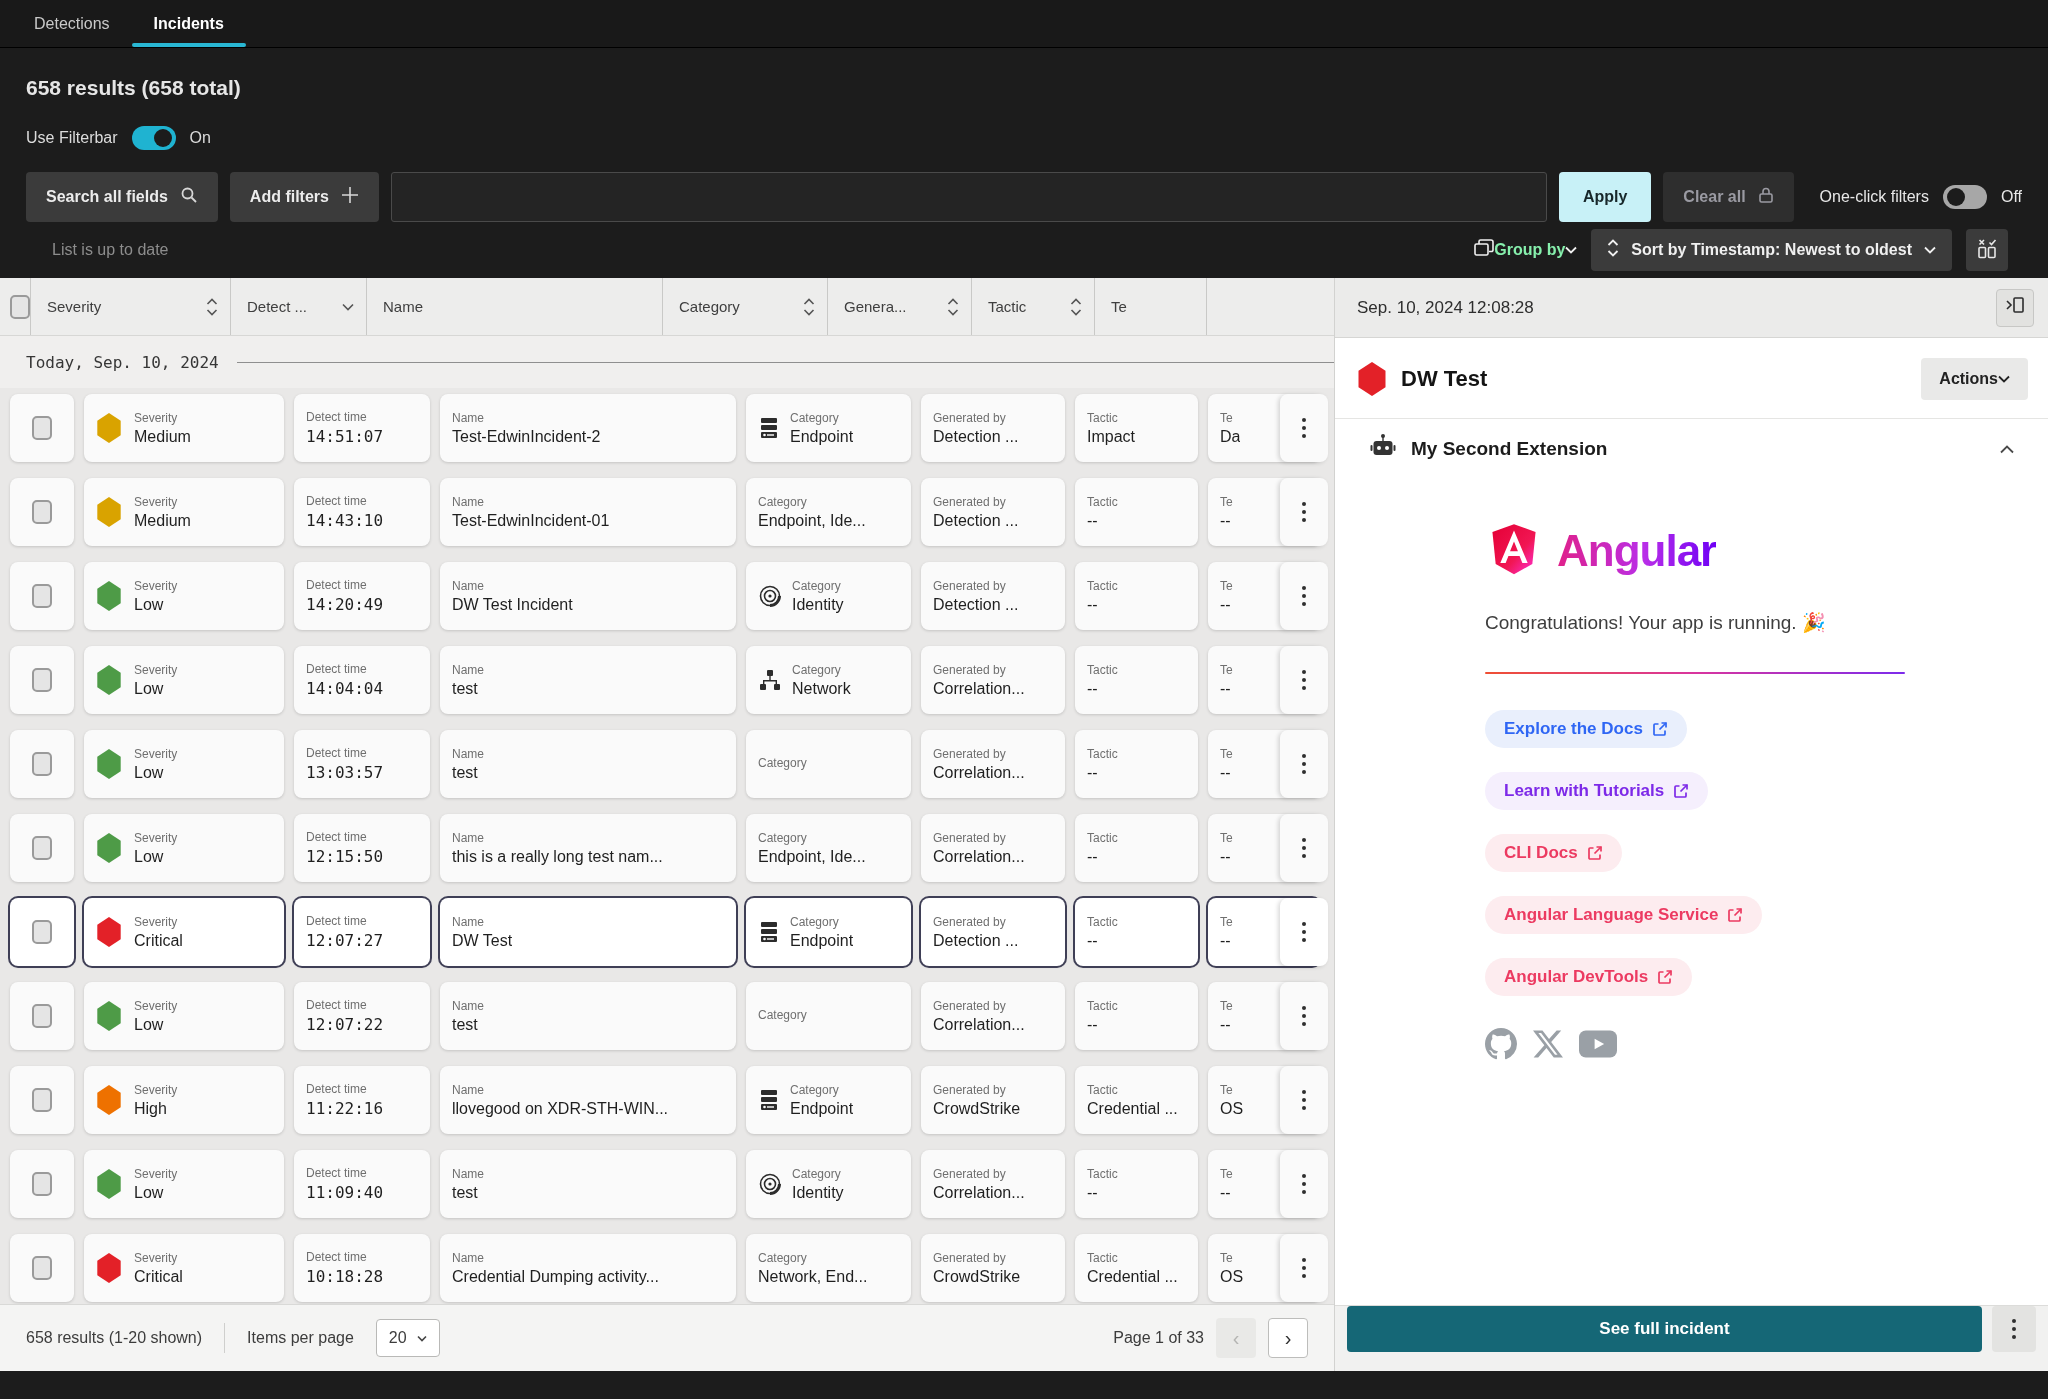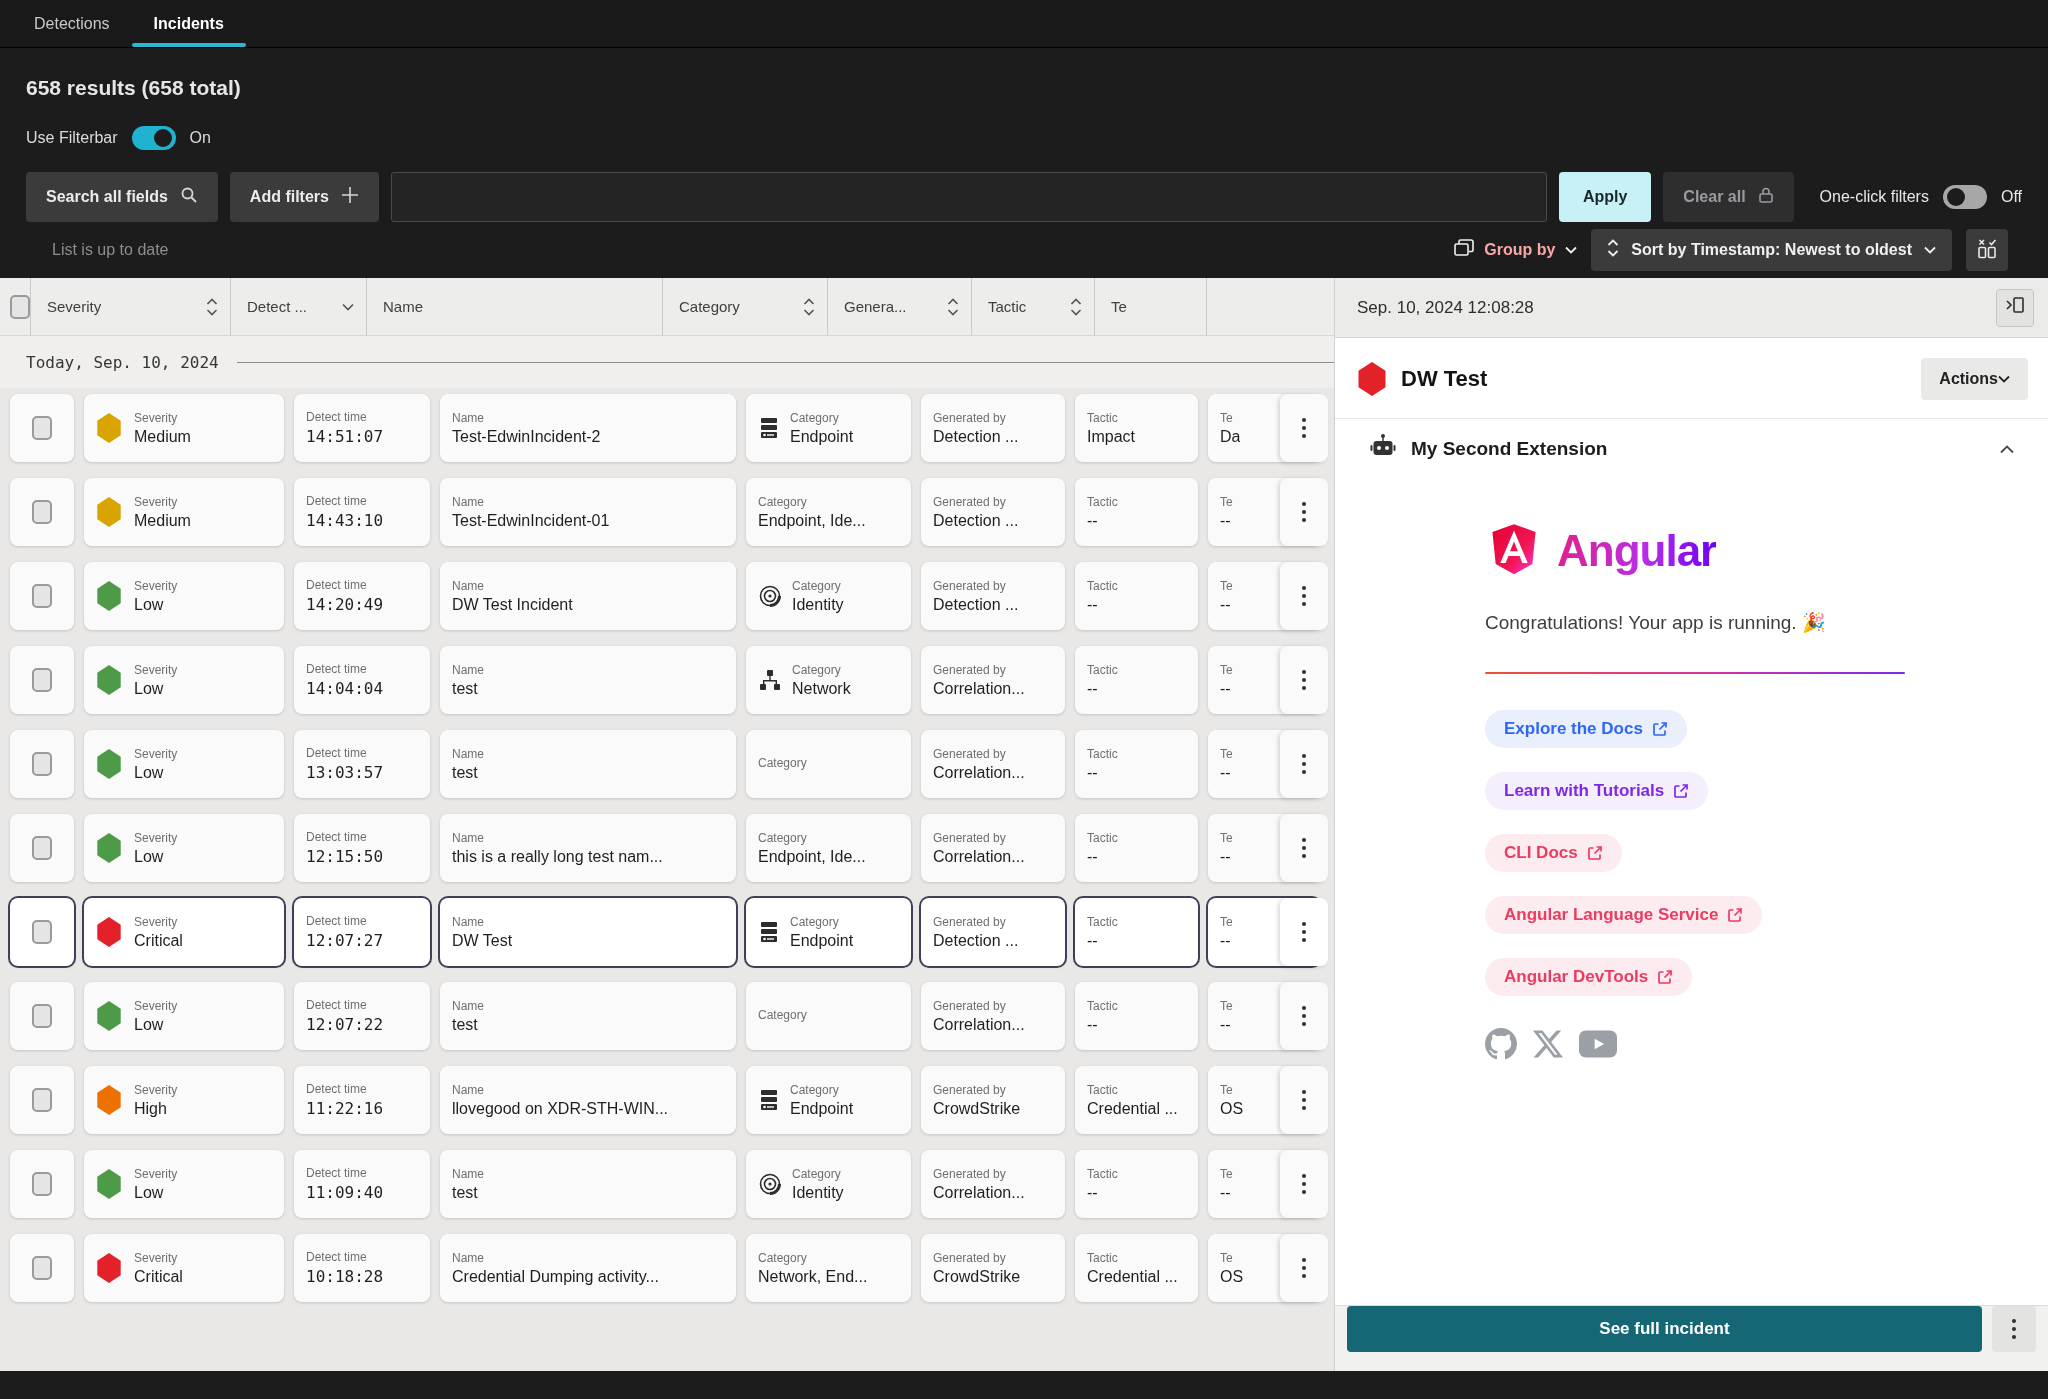--- a/index.html
+++ b/index.html
@@ -25,21 +25,21 @@
   .dbtn { background:#3b3b3b; color:#ececec; border:none; border-radius:4px; height:50px;
     display:flex; align-items:center; gap:12px; padding:0 20px; font-size:16px; font-weight:bold; cursor:pointer; }
   .filter-input { flex:1; height:50px; background:#242424; border:1px solid #4a4a4a; border-radius:3px; color:#ddd; font-size:16px; padding:0 14px; }
   .apply { background:#c8f1f7; color:#17272a; border:none; border-radius:4px; height:50px; padding:0 24px; font-size:16px; font-weight:bold; cursor:pointer; }
   .clearall { background:#2e2e2e; color:#9a9aa2; border:none; border-radius:4px; height:50px; padding:0 20px; font-size:16px; font-weight:bold; display:flex; align-items:center; gap:12px; cursor:pointer; }
   .ocf { display:flex; align-items:center; gap:14px; color:#e8e8e8; font-size:16px; margin-left:14px; }
 
   .list-toolbar { height:56px; display:flex; align-items:center; padding:0 14px 0 26px; background:#1c1c1c; }
   .lt-status { color:#8d8d8d; font-size:16px; }
   .lt-right { margin-left:auto; display:flex; align-items:center; gap:14px; }
-  .groupby { display:flex; align-items:center; gap:10px; color:#fca5a5; font-size:16px; font-weight:bold; cursor:pointer; }
+  .groupby { display:flex; align-items:center; color:#86efac; font-size:16px; font-weight:bold; cursor:pointer; }
   .sortbtn { background:#3b3b3b; color:#f0f0f0; height:42px; border:none; border-radius:4px; display:flex; align-items:center; gap:12px; padding:0 16px; font-size:16px; font-weight:bold; cursor:pointer; }
   .sqbtn { width:42px; height:42px; background:#3b3b3b; border:none; border-radius:4px; display:flex; align-items:center; justify-content:center; cursor:pointer; }
 
   
   .main { position:relative; height:1093px; background:#e9e8e7; display:flex; }
   .listpane { width:1334px; position:relative; display:flex; flex-direction:column; }
 
   .thead { height:58px; background:#ededec; border-bottom:1px solid #d7d7d5; display:flex; align-items:stretch; padding-left:10px; }
   .th { display:flex; align-items:center; justify-content:space-between; border-right:1px solid #c9c9c7; color:#3f3f3f; font-size:15px; padding:0 12px 0 16px; }
   .th.ck { justify-content:center; padding:0; }
@@ -884,20 +884,36 @@
               <span class="val">OS</span>
             </span>
           </div>
           <span class="kebab">
             <i></i>
             <i></i>
             <i></i>
           </span>
         </div>
       </div>
+    <div class="bottombar">
+      <span>658 results (1-20 shown)</span>
+      <span class="vsep"></span>
+      <span>Items per page</span>
+      <span class="ppsel">
+        <span>20</span>
+        <svg width="10" height="7" viewBox="0 0 10 7" fill="none" stroke="#444" stroke-width="1.6">
+            <path d="M1 1.5 L5 5.5 L9 1.5"></path>
+          </svg>
+      </span>
+      <div class="pager">
+        <span>Page 1 of 33</span>
+        <span class="pgbtn prev">‹</span>
+        <span class="pgbtn next">›</span>
+      </div>
+    </div>
   </div>
 
   <div class="panel">
     <div class="panel-ts">
       <span>Sep. 10, 2024 12:08:28</span>
       <span class="collapse-btn">
         <span>
           <svg width="20" height="18" viewBox="0 0 20 18" fill="none" stroke="#2c2c2c" stroke-width="1.6">
               <path d="M2 5 L6 9 L2 13"></path>
               <rect x="9" y="2" width="9" height="14" rx="1"></rect>

